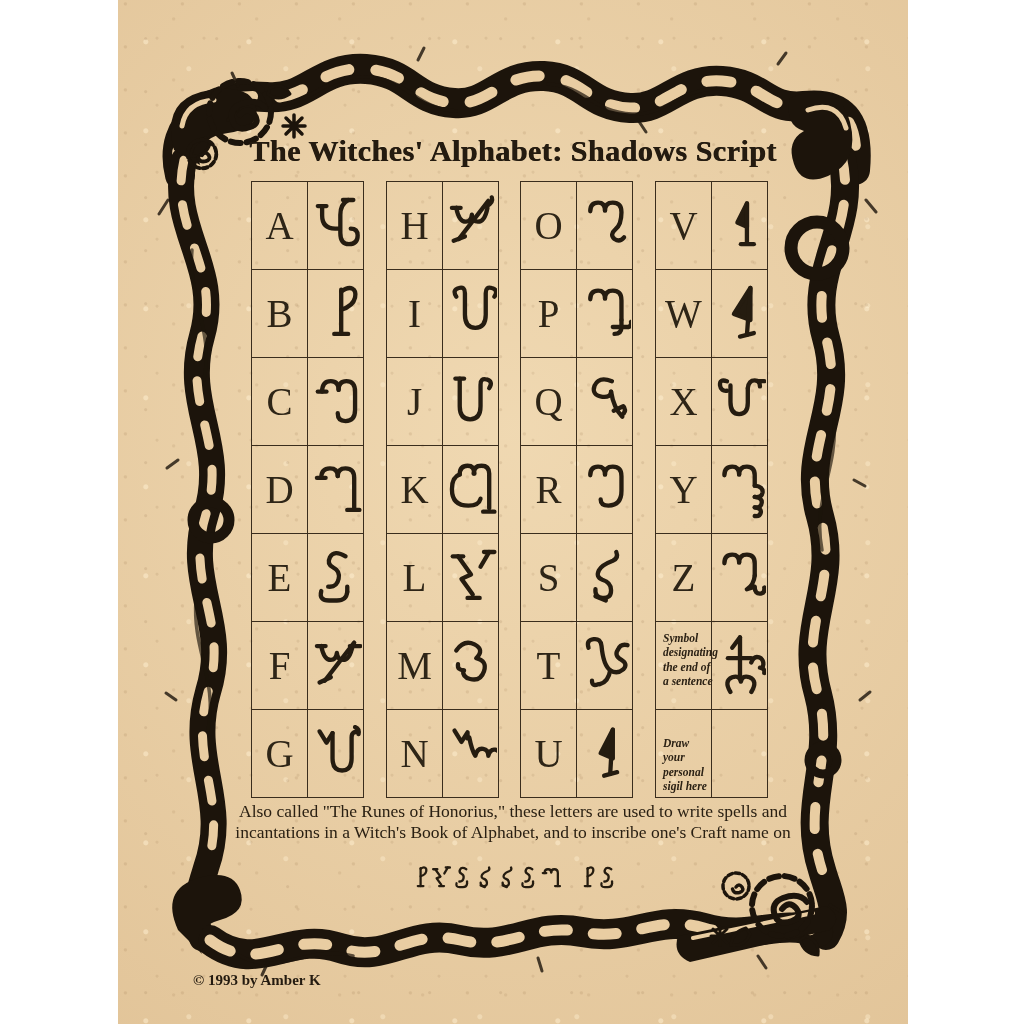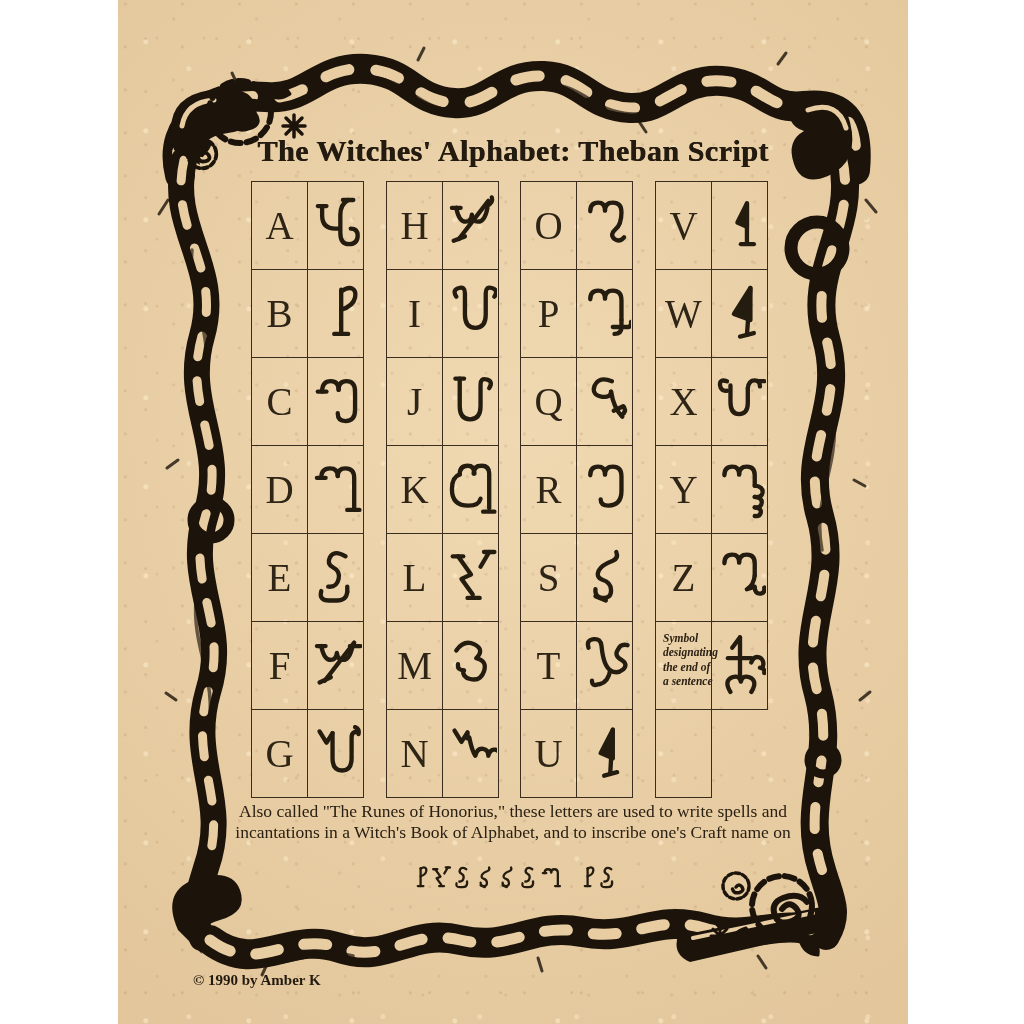--- a/index.html
+++ b/index.html
@@ -122,21 +122,21 @@
             <circle r="26" stroke-width="7" stroke-dasharray="9 6"></circle>
             <path d="M0 2 q6 -8 12 0 q5 8 -5 11 q-12 3 -14 -7" stroke-width="7"></path>
           </g>
         <g transform="translate(-62,30)">
             <path d="M-7 -7 l14 14 M7 -7 l-14 14 M0 -9 v18 M-9 0 h18" stroke-width="3"></path>
           </g>
       </g>
     </g>
   </svg>
 
-  <div class="title">The Witches' Alphabet: Theban Script</div>
+  <div class="title">The Witches' Alphabet: Shadows Script</div>
 
   <div class="alpha-table">
       <div class="pair" style="left: 0px;">
         <div class="cell letter">A</div>
         <div class="cell glyph">
           <svg viewBox="0 0 60 90" width="52" height="82">
             <path d="M9 22 h10" fill="none" stroke="#251c10" stroke-width="5" stroke-linecap="round" stroke-linejoin="round"></path>
             <path d="M14 22 v11 q0 15 15 15 h5" fill="none" stroke="#251c10" stroke-width="5" stroke-linecap="round" stroke-linejoin="round"></path>
             <path d="M38 15 h12" fill="none" stroke="#251c10" stroke-width="5" stroke-linecap="round" stroke-linejoin="round"></path>
             <path d="M44 15 q-9 5 -9 17 v21 q0 13 10 13 q10 0 10 -10 q0 -8 -8 -8" fill="none" stroke="#251c10" stroke-width="5" stroke-linecap="round" stroke-linejoin="round"></path>
@@ -358,20 +358,21 @@
         <div class="cell glyph">
           <svg viewBox="0 0 60 90" width="52" height="82">
             <path d="M30 12 l-9 12" fill="none" stroke="#251c10" stroke-width="5" stroke-linecap="round" stroke-linejoin="round"></path>
             <path d="M30 12 v44" fill="none" stroke="#251c10" stroke-width="5" stroke-linecap="round" stroke-linejoin="round"></path>
             <path d="M16 36 h27" fill="none" stroke="#251c10" stroke-width="5" stroke-linecap="round" stroke-linejoin="round"></path>
             <path d="M43 41 q3 -8 9 -6 q5 2 5 8 l-1 4" fill="none" stroke="#251c10" stroke-width="5" stroke-linecap="round" stroke-linejoin="round"></path>
             <path d="M53 47 q6 1 5 6" fill="none" stroke="#251c10" stroke-width="5" stroke-linecap="round" stroke-linejoin="round"></path>
             <path d="M19 75 q-8 -13 2 -17 q8 -3 10 5 q2 -8 10 -5 q10 4 2 17" fill="none" stroke="#251c10" stroke-width="5" stroke-linecap="round" stroke-linejoin="round"></path>
           </svg>
         </div>
+        <div class="cell cap sigil">Draw your personal sigil here</div>
         <div class="cell glyph"></div>
       </div>
     </div>
 
   <div class="desc">
     <span>Also called "The Runes of Honorius," these letters are used to write spells and</span>
     <span>incantations in a Witch's Book of Alphabet, and to inscribe one's Craft name on</span>
   </div>
 
   <div class="sample">
@@ -417,14 +418,14 @@
           <path d="M28 68 h16" fill="none" stroke="#251c10" stroke-width="6.5" stroke-linecap="round" stroke-linejoin="round"></path>
           <path d="M36 19 c11 -8 18 -3 16 7 c-2 9 -9 12 -16 14" fill="none" stroke="#251c10" stroke-width="6.5" stroke-linecap="round" stroke-linejoin="round"></path>
         </svg></span>
       <span><svg viewBox="0 0 60 90" width="21" height="32">
           <path d="M41 20 q-13 -8 -18 1 q-4 8 4 12 q8 4 6 13 q-2 10 -12 9" fill="none" stroke="#251c10" stroke-width="6.5" stroke-linecap="round" stroke-linejoin="round"></path>
           <path d="M13 60 q-3 11 9 11 h9 q11 0 12 -10" fill="none" stroke="#251c10" stroke-width="6.5" stroke-linecap="round" stroke-linejoin="round"></path>
           <path d="M43 55 v6" fill="none" stroke="#251c10" stroke-width="6.5" stroke-linecap="round" stroke-linejoin="round"></path>
         </svg></span>
     </div>
 
-  <div class="copyright">© 1990 by Amber K</div>
+  <div class="copyright">© 1993 by Amber K</div>
 </div>
 
 </body></html>

